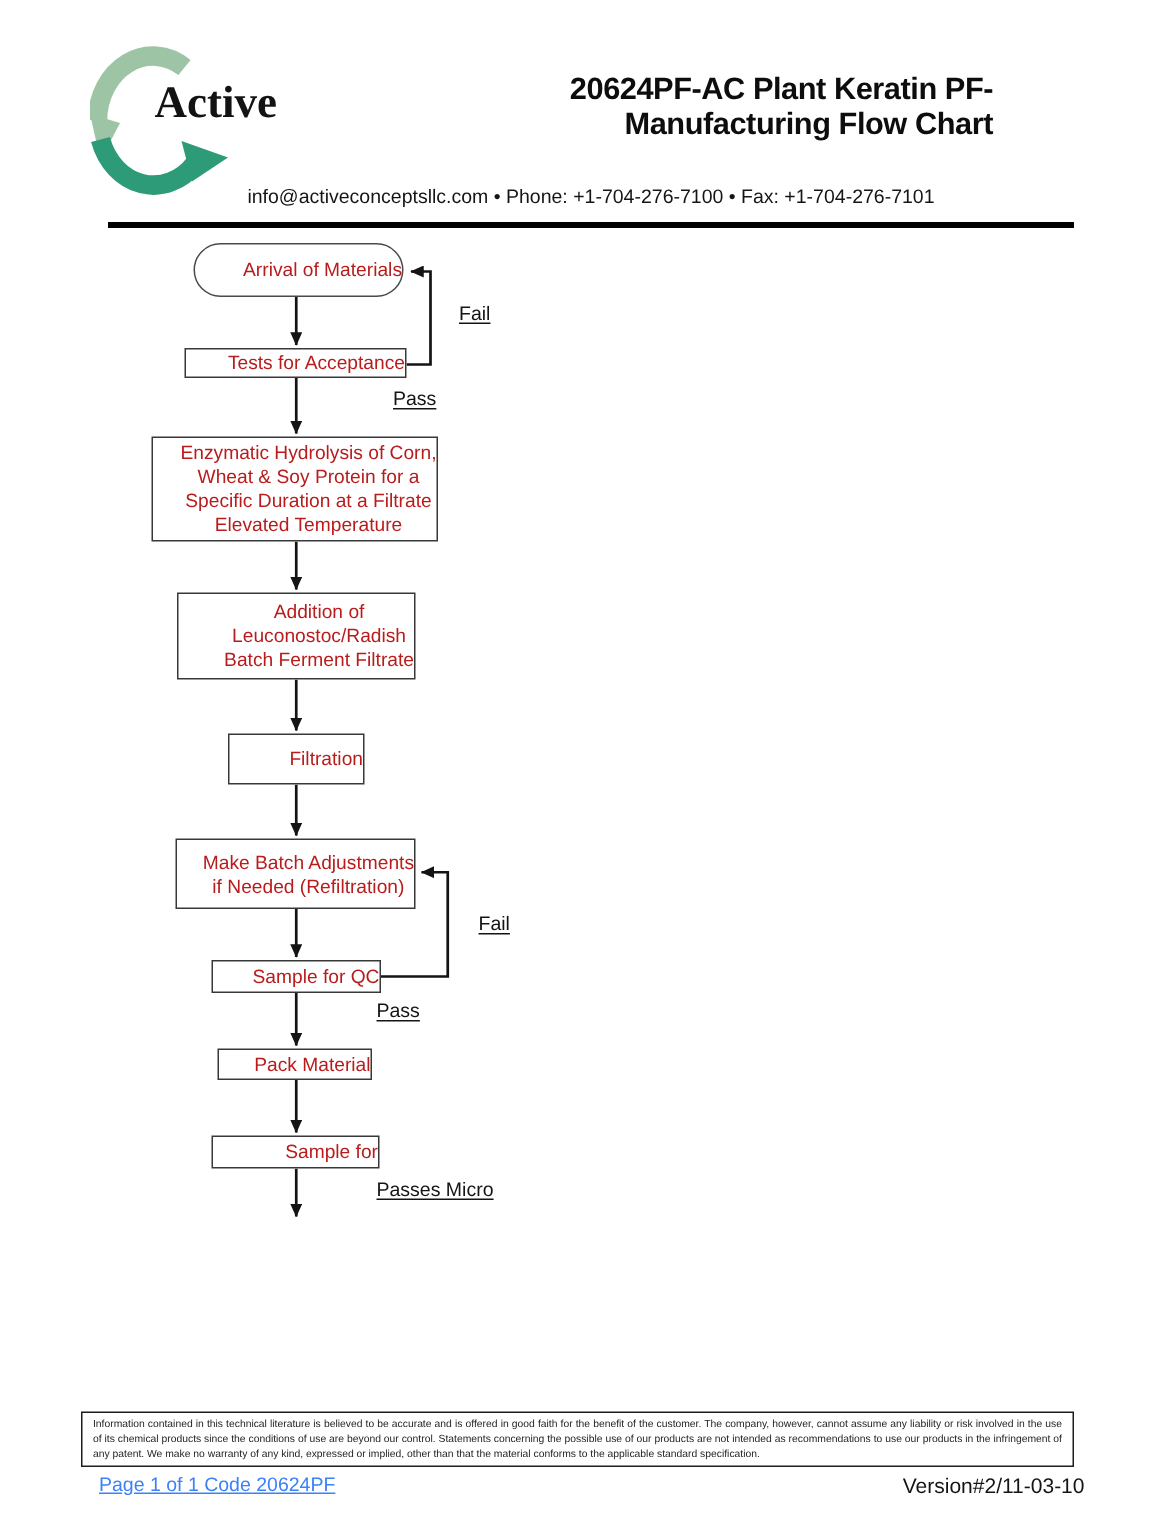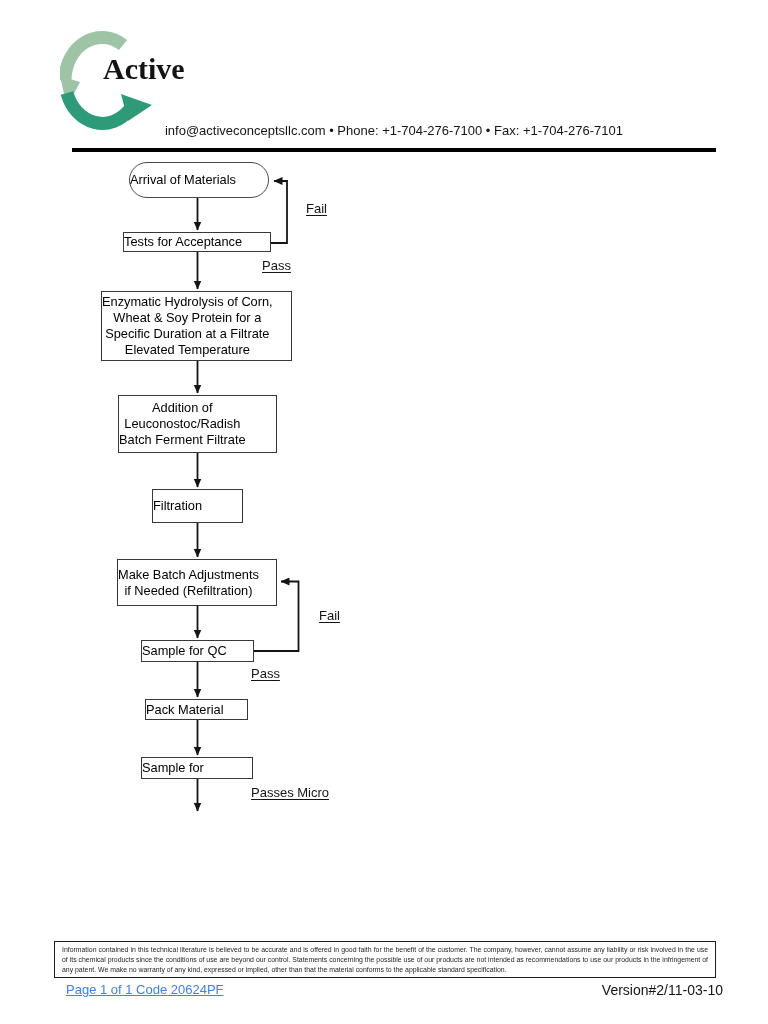--- a/index.html
+++ b/index.html
@@ -28,22 +28,22 @@
   .contact-line {
     position:absolute; left:72px; top:123px; width:644px;
     text-align:center; font-size:13px; color:#151515; white-space:nowrap;
   }
   .header-rule { position:absolute; left:72px; top:148px; width:644px; height:4px; background:#000; }
 
   
   .connectors { position:absolute; left:0; top:0; pointer-events:none; }
   .edge { fill:none; stroke:#141414; stroke-width:1.8px; stroke-linejoin:miter; }
   .node {
-    position:absolute; display:flex; align-items:center; justify-content:flex-start;
-    text-align:center; background:#fff; font-size:12.8px; line-height:16px; color:#000000;
+    position:absolute; display:flex; align-items:center; justify-content:flex-end;
+    text-align:center; background:#fff; font-size:12.8px; line-height:16px; color:#b91c1c;
     box-sizing:border-box;
   }
   .rect { border:1.5px solid #383838; }
   .oval { border:1.6px solid #4a4a4a; border-radius:999px; }
   .edge-label {
     position:absolute; font-size:13px; color:#141414;
     text-decoration:underline; text-underline-offset:2px; white-space:nowrap;
   }
 
   
@@ -67,20 +67,22 @@
     <svg width="190" height="114" viewBox="0 0 190 114">
       <path d="M 63 17 A 37 43 0 0 0 5 52" fill="none" stroke-width="13" stroke="#9CC4A5"></path>
       <polygon points="0,48 20,54 7,79" fill="#9CC4A5"></polygon>
       <path d="M 7 65 A 37 43 0 0 0 70 81" fill="none" stroke-width="13" stroke="#2E9B78"></path>
       <polygon points="61,66 68,93 92,77" fill="#2E9B78"></polygon>
     </svg>
     <div class="logo-text-1">Active</div>
   </div>
 
   <div class="doc-title">
+    <div>20624PF-AC Plant Keratin PF-</div>
+    <div>Manufacturing Flow Chart</div>
   </div>
 
   <div class="contact-line">info@activeconceptsllc.com • Phone: +1-704-276-7100 • Fax: +1-704-276-7101</div>
   <div class="header-rule"></div>
 
   <svg class="connectors" width="768" height="1024" viewBox="0 0 768 1024">
     <defs>
       <marker id="ah" markerWidth="9" markerHeight="8" refX="8.5" refY="4" orient="auto" markerUnits="userSpaceOnUse">
         <path d="M0,0 L9,4 L0,8 z" fill="#141414"></path>
       </marker>

